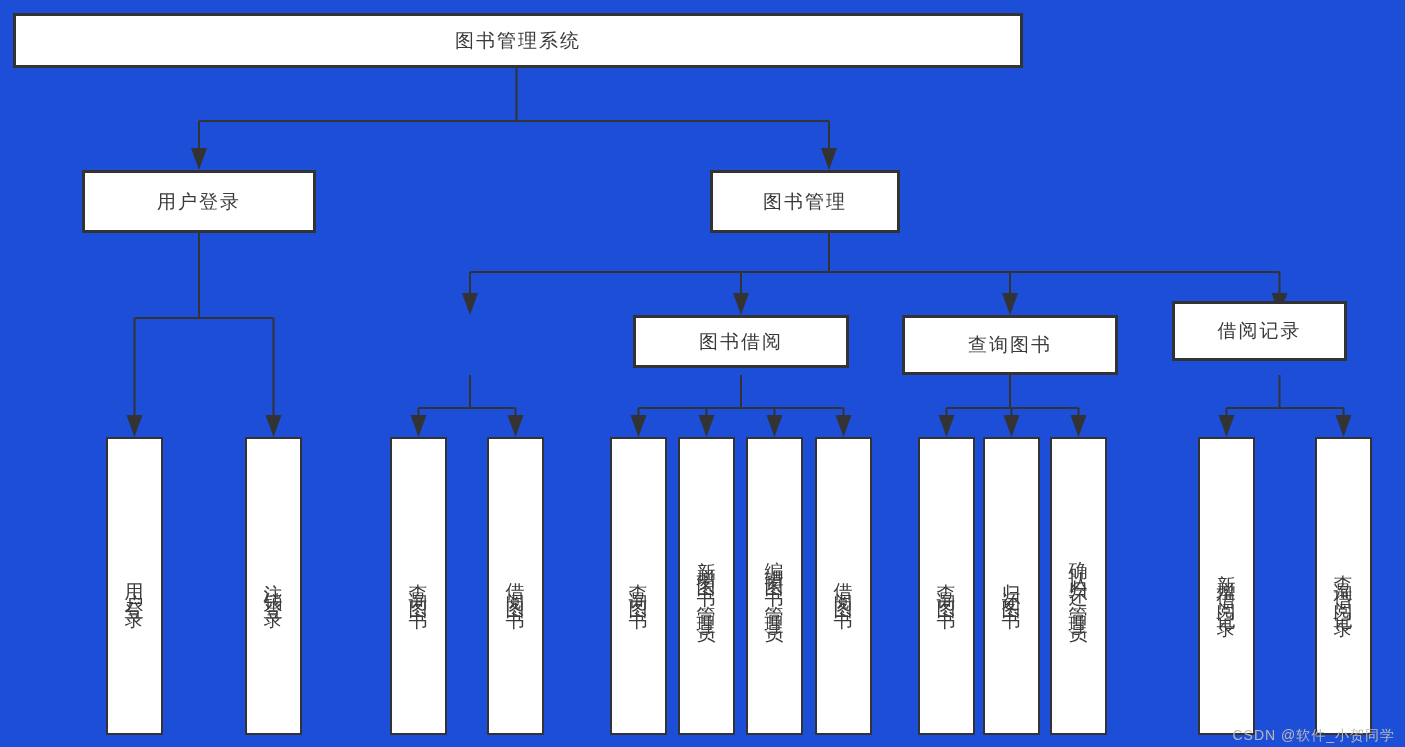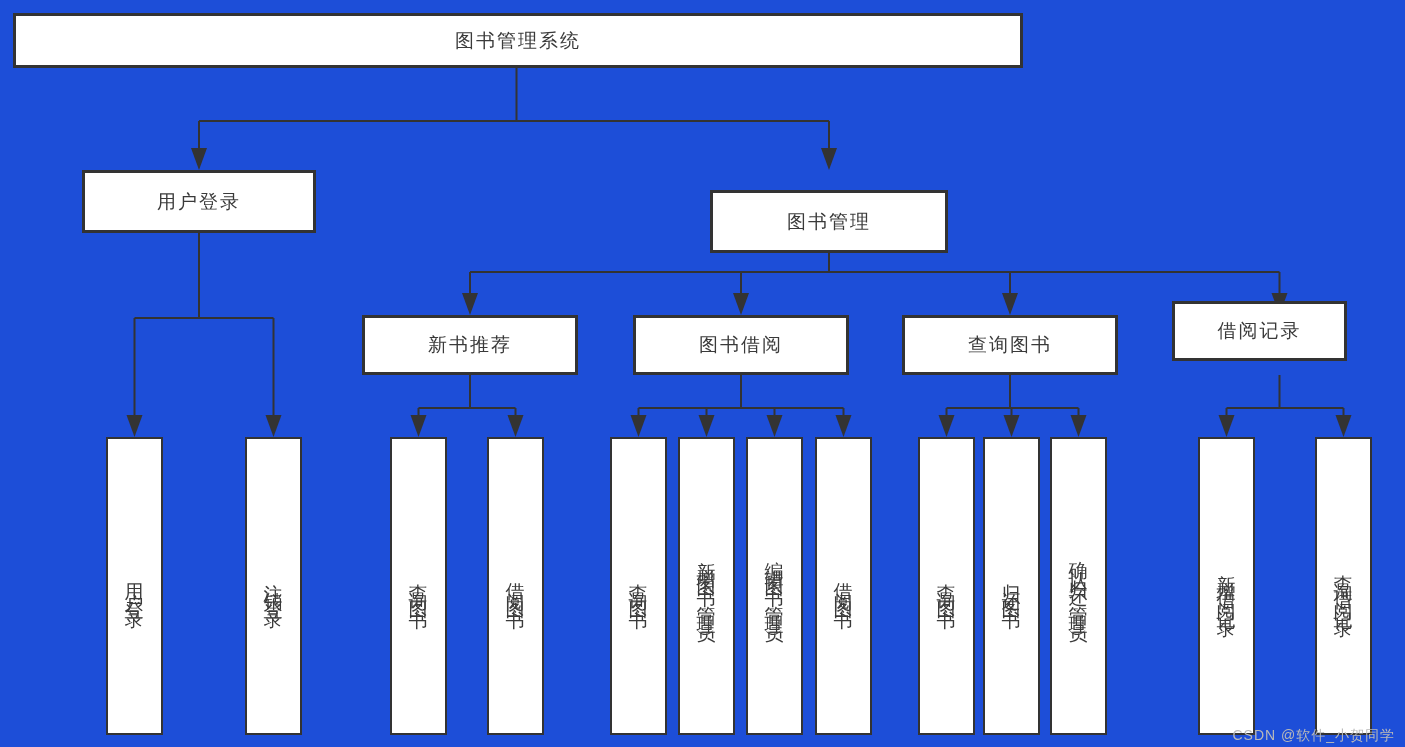--- a/index.html
+++ b/index.html
@@ -135,24 +135,23 @@
       <line x1="1226.5" y1="408" x2="1226.5" y2="422"></line>
       <polygon points="1218.5,415 1234.5,415 1226.5,437"></polygon>
       <line x1="1343.5" y1="408" x2="1343.5" y2="422"></line>
       <polygon points="1335.5,415 1351.5,415 1343.5,437"></polygon>
     </g>
   </svg>
 
   <div class="box h-box" style="left:13px; top:13px; width:1010px; height:55px;">图书管理系统</div>
 
   <div class="box h-box" style="left:82px; top:170px; width:234px; height:63px;">用户登录</div>
-  <div class="box h-box" style="left:710px; top:170px; width:238px; height:63px;margin-top:20px;">图书管理</div>
+  <div class="box h-box" style="left:710px; top:170px; width:190px; height:63px;">图书管理</div>
 
-  <div class="box h-box" style="left:362px; top:315px; width:216px; height:60px;">新书推荐</div>
-  <div class="box h-box" style="left:633px; top:315px; width:216px; height:60px;">图书借阅</div>
+  <div class="box h-box" style="left:633px; top:315px; width:216px; height:53px;">图书借阅</div>
   <div class="box h-box" style="left:902px; top:315px; width:216px; height:60px;">查询图书</div>
   <div class="box h-box" style="left:1172px; top:301px; width:175px; height:60px;">借阅记录</div>
 
   <div class="box v-box" style="left:106px; top:437px; width:57px; height:298px;">用户登录</div>
   <div class="box v-box" style="left:245px; top:437px; width:57px; height:298px;">注销登录</div>
 
   <div class="box v-box" style="left:390px; top:437px; width:57px; height:298px;">查询图书</div>
   <div class="box v-box" style="left:487px; top:437px; width:57px; height:298px;">借阅图书</div>
 
   <div class="box v-box" style="left:610px; top:437px; width:57px; height:298px;">查询图书</div>

